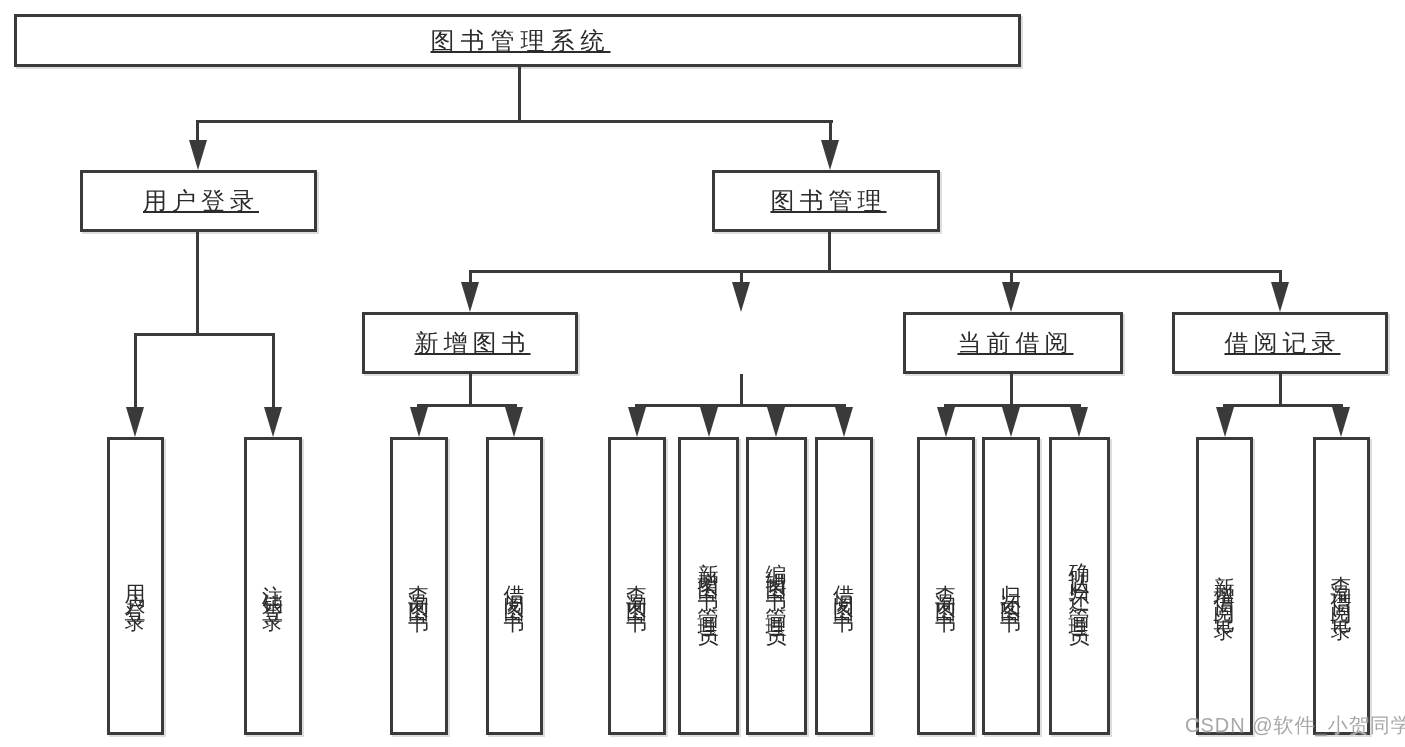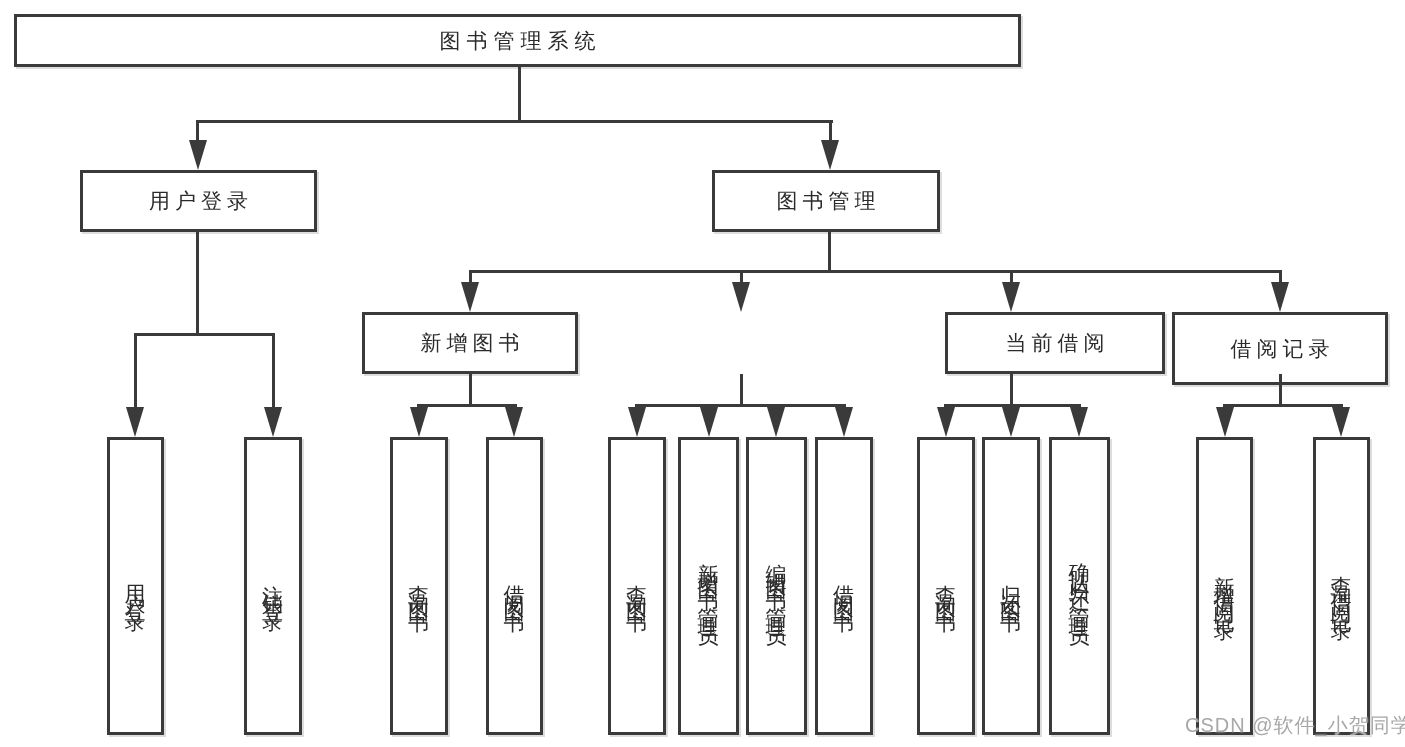--- a/index.html
+++ b/index.html
@@ -21,24 +21,25 @@
     box-sizing: border-box;
     background: #ffffff;
     border: 3px solid #3a3a3a;
     display: flex;
     align-items: center;
     justify-content: center;
     color: #2b2b2b;
     box-shadow: 2px 2px 0 rgba(120,120,120,0.25);
   }
   .hbox span {
-    font-size: 21px;
+    font-size: 24px;
     letter-spacing: 5px;
     text-indent: 5px;
     white-space: nowrap;
+    text-decoration: underline;
   }
   .title-box span { letter-spacing: 6px; text-indent: 6px; }
   .vbox span {
     writing-mode: vertical-rl;
     text-orientation: mixed;
     font-size: 21px;
     letter-spacing: 9px;
     line-height: 1;
   }
   
@@ -106,24 +107,24 @@
   <div class="vline" style="left:740px;top:270px;height:16px"></div>
   <div class="arrow" style="left:732px;top:282px"></div>
   <div class="vline" style="left:1010px;top:270px;height:16px"></div>
   <div class="arrow" style="left:1002px;top:282px"></div>
   <div class="vline" style="left:1279px;top:270px;height:16px"></div>
   <div class="arrow" style="left:1271px;top:282px"></div>
 
   <div class="box hbox" style="left:362px;top:312px;width:216px;height:62px">
     <span>新增图书</span>
   </div>
-  <div class="box hbox" style="left:945px;top:312px;width:220px;height:62px">
+  <div class="box hbox" style="left:903px;top:312px;width:220px;height:62px">
     <span>当前借阅</span>
   </div>
-  <div class="box hbox" style="left:1172px;top:312px;width:216px;height:73px">
+  <div class="box hbox" style="left:1172px;top:312px;width:216px;height:62px">
     <span>借阅记录</span>
   </div>
 
   <div class="vline" style="left:469px;top:374px;height:33px"></div>
   <div class="hline" style="left:417px;top:404px;width:100px"></div>
   <div class="arrow" style="left:410px;top:407px"></div>
   <div class="arrow" style="left:505px;top:407px"></div>
 
   <div class="vline" style="left:740px;top:374px;height:33px"></div>
   <div class="hline" style="left:635px;top:404px;width:211px"></div>

